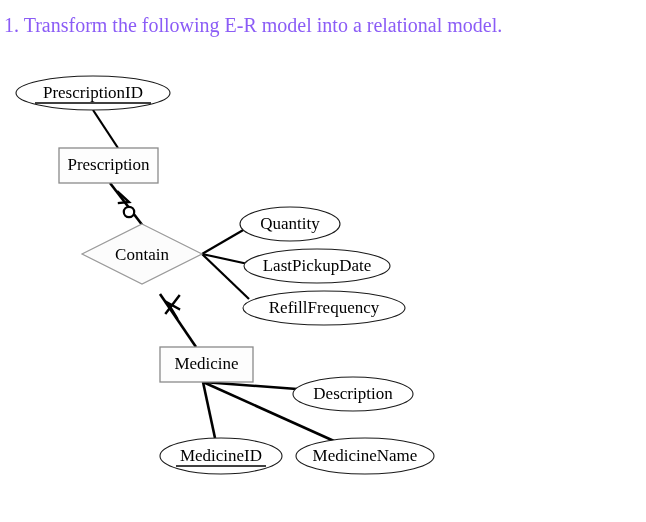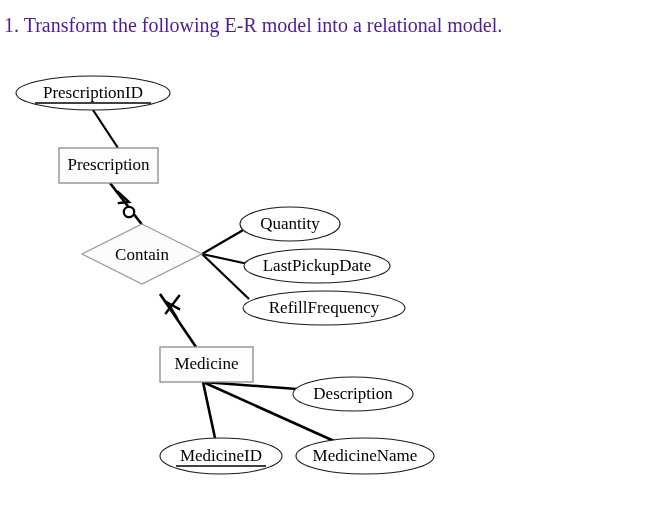--- a/index.html
+++ b/index.html
@@ -15,21 +15,21 @@
     font-family: "Liberation Serif", "DejaVu Serif", serif;
     color: #000000;
   }
   #question-title {
     position: absolute;
     left: 4px;
     top: 12px;
     font-size: 20px;
     line-height: 26px;
     white-space: nowrap;
-    color: #4c1d95;
+    color: #8b5cf6;
   }
   #er-canvas {
     position: absolute;
     left: 0;
     top: 0;
     width: 646px;
     height: 522px;
   }
   .er-shape-label {
     font-family: "Liberation Serif", "DejaVu Serif", serif;

